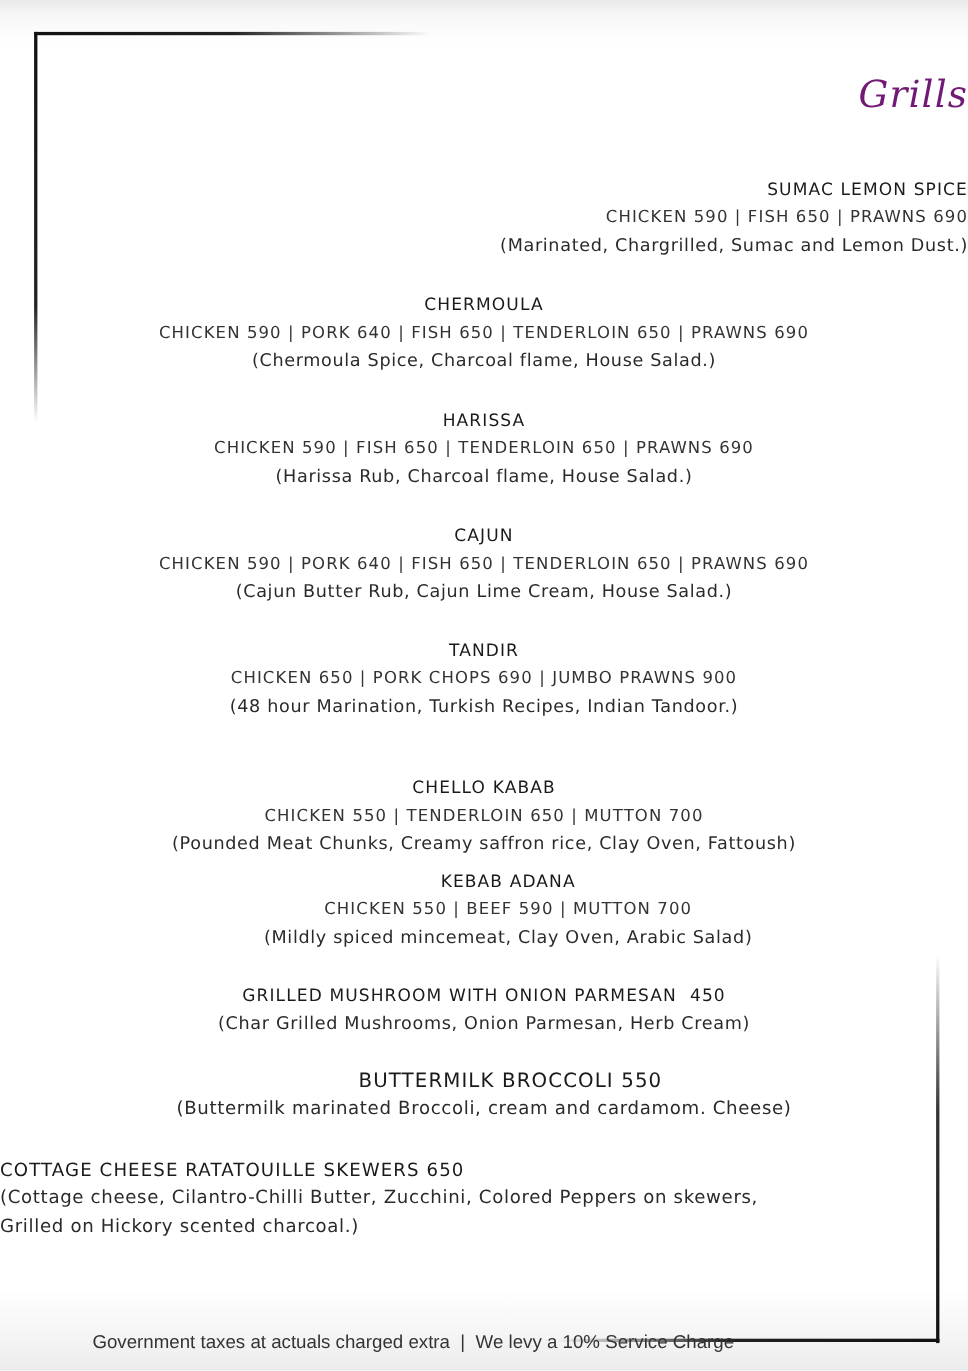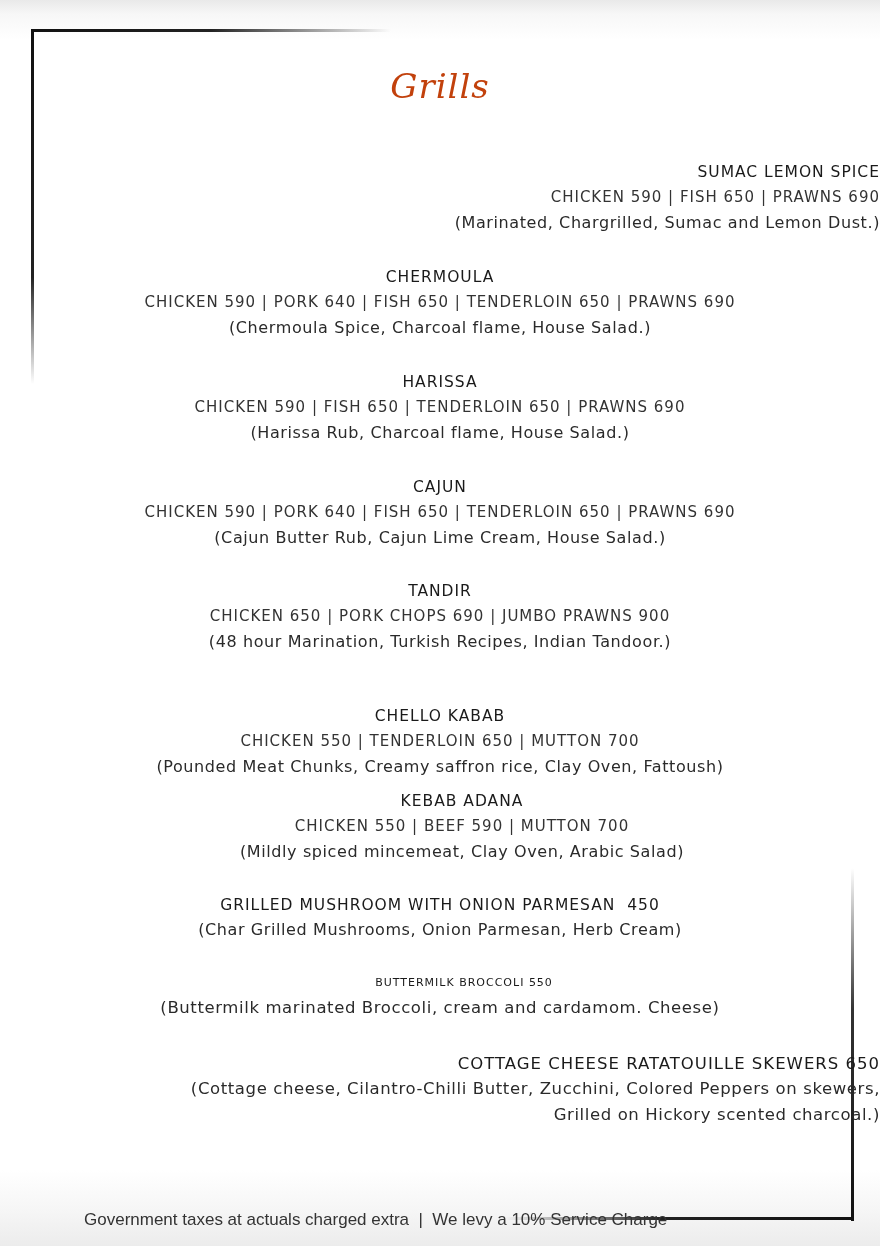--- a/index.html
+++ b/index.html
@@ -19,23 +19,23 @@
     }
     .frame-right {
       position: absolute; left: 851px; top: 868px; width: 3px; height: 353px;
       background: linear-gradient(to top, #111 0%, #333 60%, rgba(0,0,0,0) 100%);
     }
     .frame-bottom {
       position: absolute; left: 505px; top: 1217px; width: 349px; height: 3px;
       background: linear-gradient(to left, #111 0%, #222 55%, rgba(0,0,0,0) 100%);
     }
     .title {
-      position: absolute; left: 0; right: 0; top: 66px; text-align: center;
+      position: absolute; left: 0; right: 0; top: 66px; text-align: right;
       font-family: "DejaVu Serif", serif; font-style: italic;
-      font-size: 34px; color: #c2410c; letter-spacing: 1px;
+      font-size: 34px; color: #701a75; letter-spacing: 1px;
     }
     .item { margin: 0; }
     .item-name {
       font-size: 15.5px; letter-spacing: 1px; color: #1a1a1a; font-weight: 500;
       line-height: 24px; height: 24px;
     }
     .item-name .price { font-weight: normal; }
     .item-prices {
       font-size: 15px; letter-spacing: 1px; color: #333; line-height: 26px;
     }
@@ -101,27 +101,27 @@
   </div>
 
   <div class="item" style="position:absolute;left:0;right:0;top:893px;text-align:center;">
     <div class="item-name">
       <span>GRILLED MUSHROOM WITH ONION PARMESAN</span>&nbsp;&nbsp;<span class="price">450</span>
     </div>
     <div class="item-desc">(Char Grilled Mushrooms, Onion Parmesan, Herb Cream)</div>
   </div>
 
   <div class="item" style="position:absolute;left:0;right:0;top:971px;text-align:center;">
-    <div class="item-name" style="font-size:11px;padding-left:48px;">
+    <div class="item-name" style="font-size:18px;padding-left:48px;">
       <span>BUTTERMILK BROCCOLI</span> <span class="price">550</span>
     </div>
     <div class="item-desc" style="font-size:16.5px;">(Buttermilk marinated Broccoli, cream and cardamom. Cheese)</div>
   </div>
 
-  <div class="item" style="position:absolute;left:0;right:0;top:1052px;text-align:right;">
+  <div class="item" style="position:absolute;left:0;right:0;top:1052px;text-align:left;">
     <div class="item-name" style="font-size:16.5px;">
       <span>COTTAGE CHEESE RATATOUILLE SKEWERS</span> <span class="price">650</span>
     </div>
     <div class="item-desc" style="font-size:16.5px;">(Cottage cheese, Cilantro-Chilli Butter, Zucchini, Colored Peppers on skewers,</div>
     <div class="item-desc" style="font-size:16.5px;">Grilled on Hickory scented charcoal.)</div>
   </div>
 </div>
 
 <div class="footer" style="white-space:pre;">Government taxes at actuals charged extra  |  We levy a 10% Service Charge</div>
 

